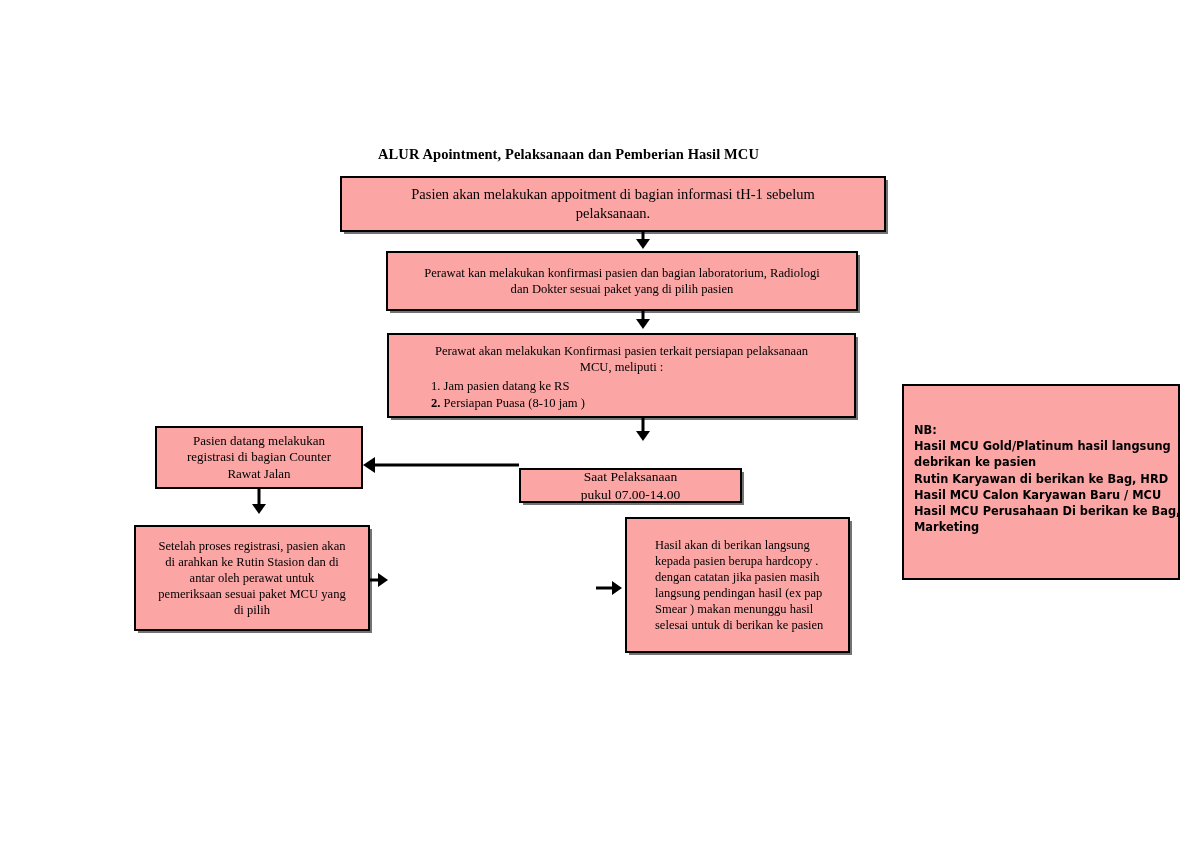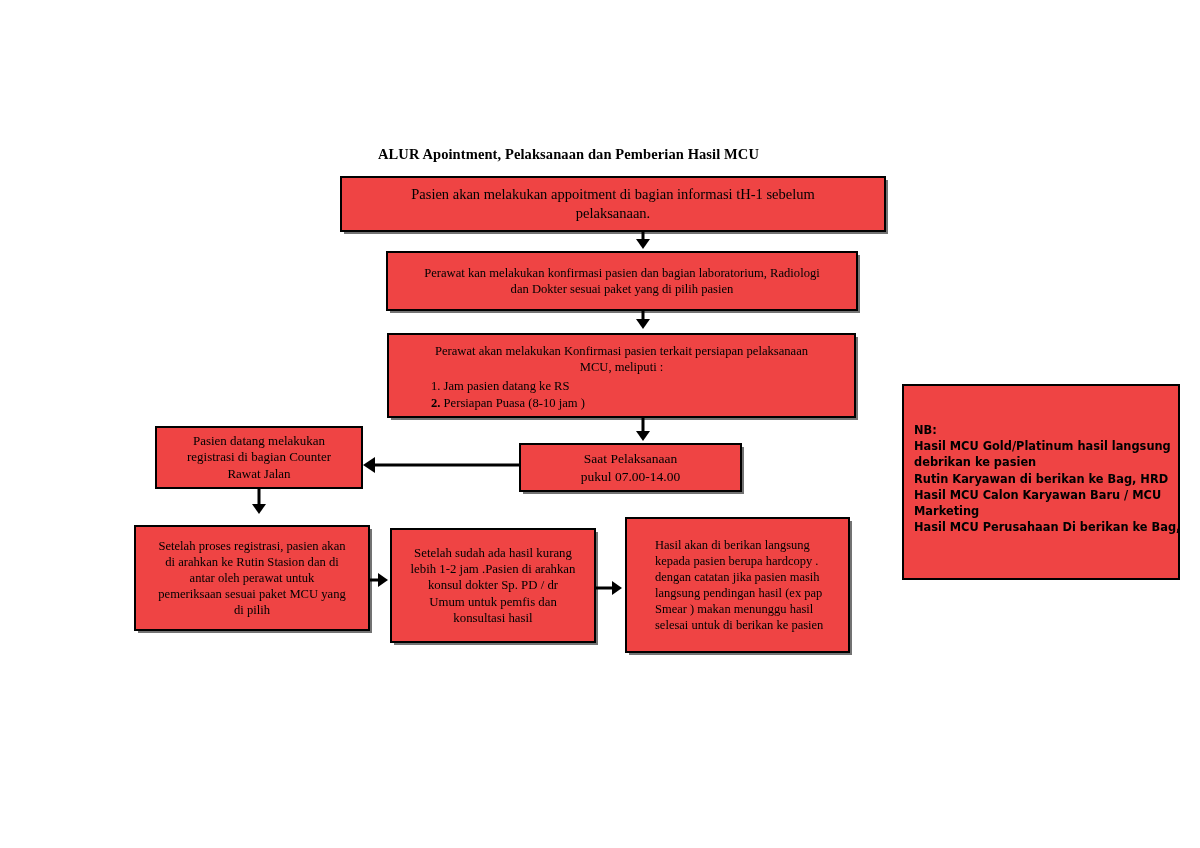--- a/index.html
+++ b/index.html
@@ -21,21 +21,21 @@
     position: absolute;
     left: 0; top: 0;
     width: 1200px;
     height: 848px;
   }
 
   
   .box {
     position: absolute;
     border: 2px solid #000;
-    background: #ef4444;
+    background: #fca5a5;
     display: flex;
     align-items: center;
     justify-content: center;
     text-align: center;
     line-height: 1.28;
     font-family: "Liberation Serif", "DejaVu Serif", serif;
     color: #000;
   }
   .box .inner { width: 100%; padding: 0 6px; }
 
@@ -76,21 +76,21 @@
   }
   .persiapan-list li { margin: 1px 0; white-space: nowrap; }
   .persiapan-list li .num { font-weight: inherit; }
   .persiapan-list li.bold-num .num { font-weight: bold; }
 
   #box-registrasi {
     left: 155px; top: 426px; width: 208px; height: 63px;
     font-size: 13px;
   }
   #box-pelaksanaan {
-    left: 519px; top: 443px; width: 223px; height: 49px;
+    left: 519px; top: 468px; width: 223px; height: 35px;
     font-size: 13.5px;
   }
   #box-nurse {
     left: 134px; top: 525px; width: 236px; height: 106px;
     font-size: 12.6px;
   }
   #box-konsul {
     left: 390px; top: 528px; width: 206px; height: 115px;
     font-size: 12.8px;
   }
@@ -291,33 +291,20 @@
       <br>
       <span>di pilih</span>
     </div>
   </div>
 
   <div class="h-arrow" id="arrow-right-1">
     <div class="stem-h"></div>
     <div class="head-right"></div>
   </div>
 
-  <div class="box shadowed" id="box-konsul">
-    <div class="inner">
-      <span>Setelah sudah ada hasil kurang</span>
-      <br>
-      <span>lebih 1-2 jam .Pasien di arahkan</span>
-      <br>
-      <span>konsul dokter Sp. PD / dr</span>
-      <br>
-      <span>Umum untuk pemfis dan</span>
-      <br>
-      <span>konsultasi hasil</span>
-    </div>
-  </div>
 
   <div class="h-arrow" id="arrow-right-2">
     <div class="stem-h"></div>
     <div class="head-right"></div>
   </div>
 
   <div class="box shadowed" id="box-hasil">
     <div class="inner">
       <span>Hasil akan di berikan langsung</span>
       <br>
@@ -333,18 +320,18 @@
     </div>
   </div>
 
   <div class="box" id="box-nb">
     <div class="inner">
       <div class="nb-line">NB:</div>
       <div class="nb-line">Hasil MCU Gold/Platinum hasil langsung</div>
       <div class="nb-line">debrikan ke pasien</div>
       <div class="nb-line">Rutin Karyawan di berikan ke Bag, HRD</div>
       <div class="nb-line">Hasil MCU Calon Karyawan Baru / MCU</div>
+      <div class="nb-line">Hasil MCU Perusahaan Di berikan ke Bag,</div>
       <div class="nb-line">Marketing</div>
-      <div class="nb-line">Hasil MCU Perusahaan Di berikan ke Bag,</div>
     </div>
   </div>
 
 </div>
 
 </body></html>

